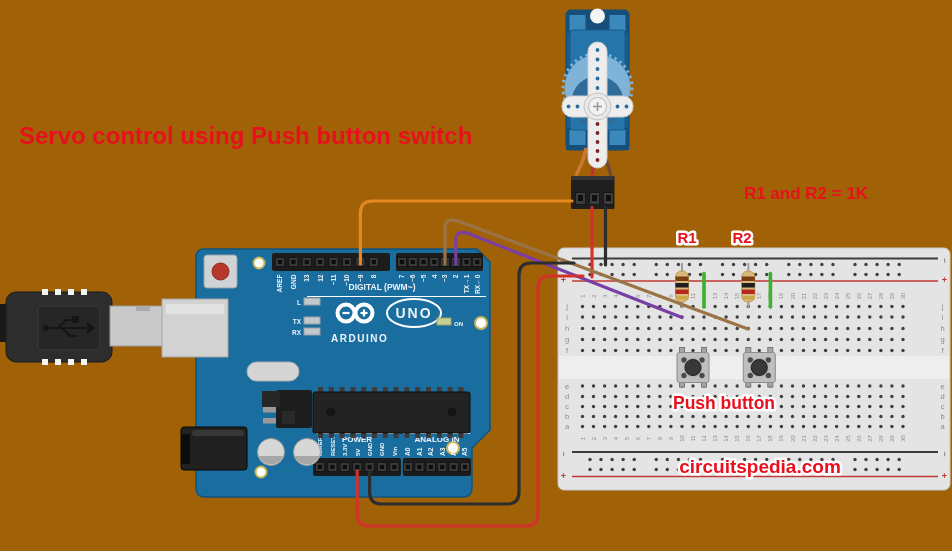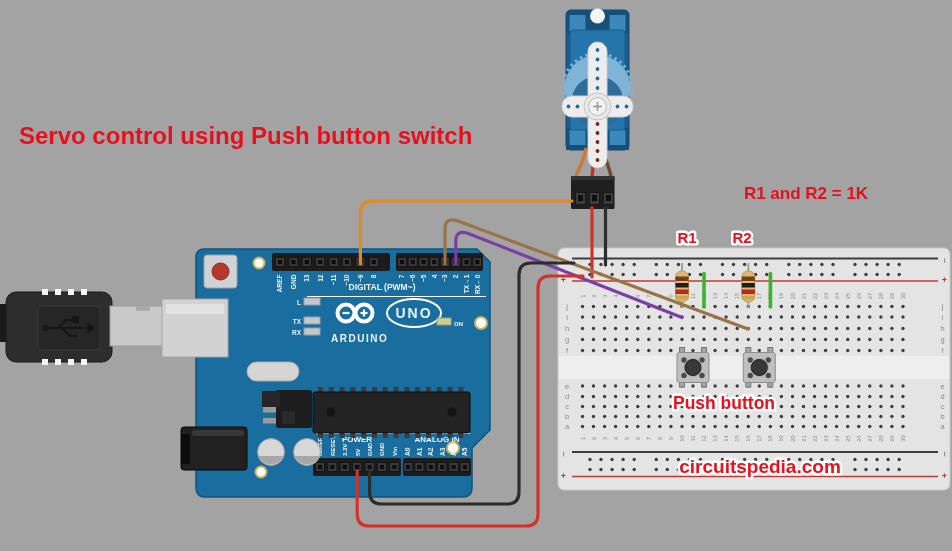--- a/index.html
+++ b/index.html
@@ -1,16 +1,16 @@
 <!DOCTYPE html>
 <html><head>
 <meta charset="utf-8">
 <style>
   html,body{margin:0;padding:0;}
-  .stage{position:relative;width:952px;height:551px;background:#a3a3a3;overflow:hidden;
+  .stage{position:relative;width:952px;height:551px;background:#a16207;overflow:hidden;
          font-family:"Liberation Sans","DejaVu Sans",sans-serif;}
   svg text{font-family:"Liberation Sans","DejaVu Sans",sans-serif;}
   .title-text{font-size:24px;font-weight:bold;}
   .ann{font-weight:bold;}
   .outlined{paint-order:stroke;stroke:#ffffff;stroke-width:5px;stroke-linejoin:round;}
   .board-txt{fill:#ecf3f8;font-weight:bold;}
   .pinlab{font-family:"DejaVu Sans",sans-serif;}
 </style>
 </head>
 <body>

